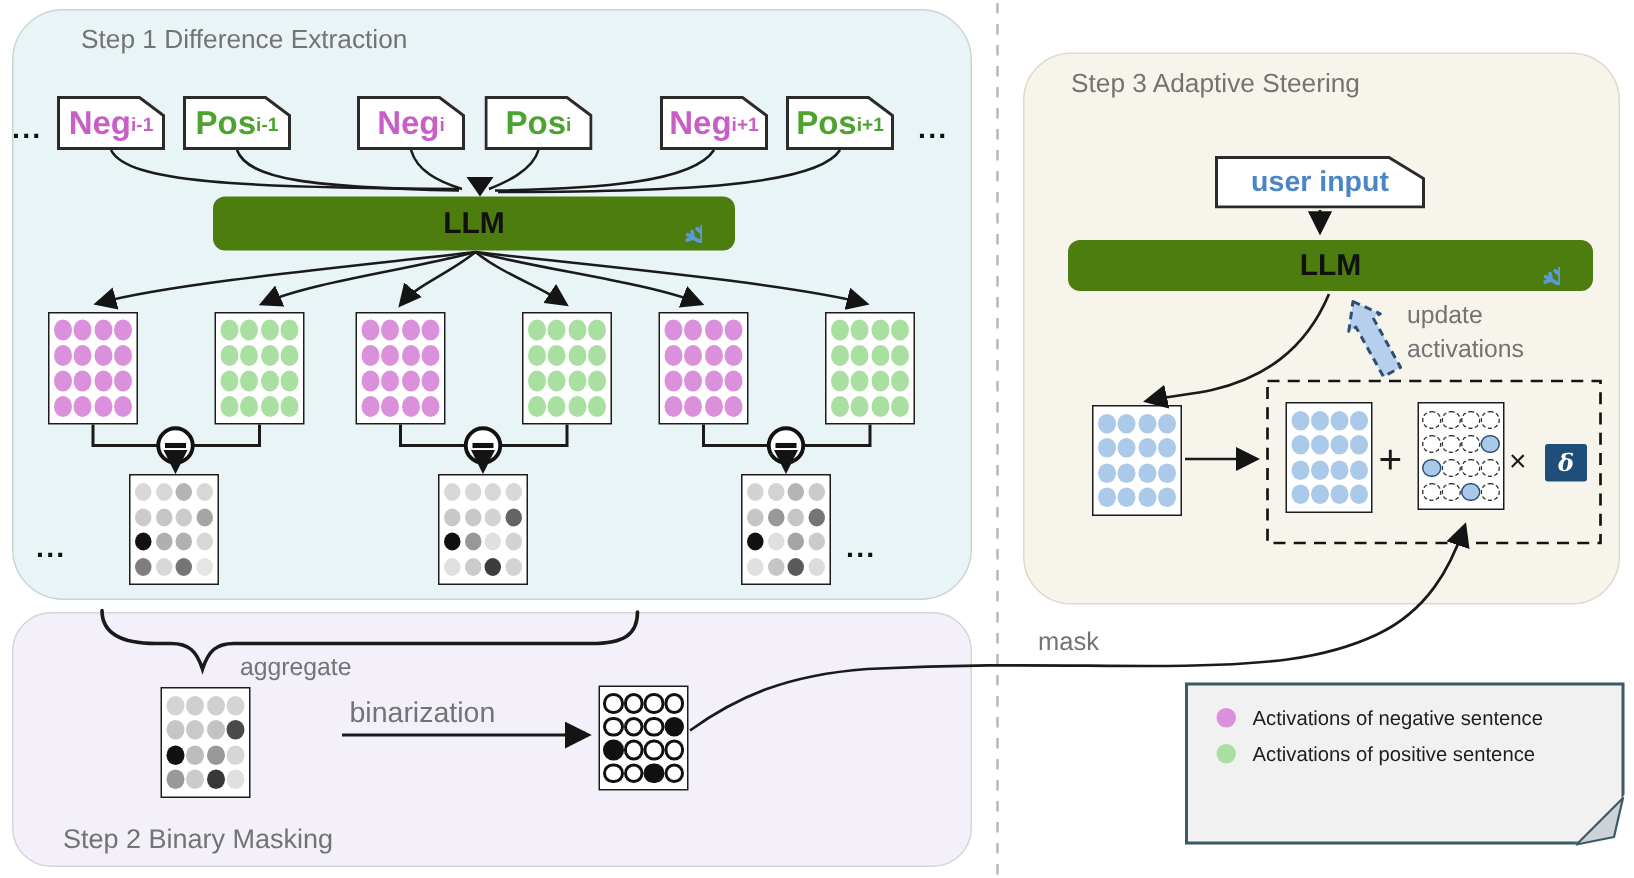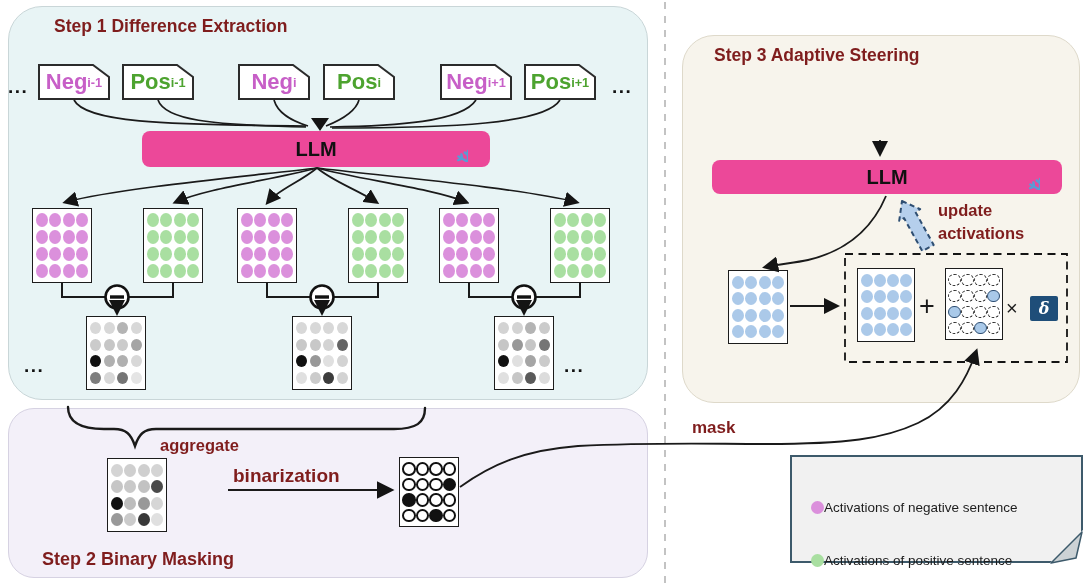--- a/index.html
+++ b/index.html
@@ -2,42 +2,42 @@
 <html><head>
 <meta charset="utf-8">
 <style>
   html,body{margin:0;padding:0;background:#ffffff;}
   body{width:1089px;height:585px;overflow:hidden;font-family:"Liberation Sans",sans-serif;}
   #canvas{position:relative;width:1089px;height:585px;background:#fff;}
   .box{position:absolute;box-sizing:border-box;}
   #box1{left:8px;top:6px;width:640px;height:394px;background:#e8f4f5;border:1.5px solid #c9d6d8;border-radius:34px;}
   #box2{left:8px;top:408px;width:640px;height:170px;background:#f3f0f9;border:1.5px solid #d6d2e2;border-radius:26px;}
   #box3{left:682px;top:35px;width:398px;height:368px;background:#f7f4ec;border:1.5px solid #ded9ca;border-radius:32px;}
-  .lbl{position:absolute;font-weight:700;color:#7f1d1d;white-space:nowrap;}
+  .lbl{position:absolute;font-weight:400;color:#737373;white-space:nowrap;}
   #t1{left:54px;top:16px;font-size:17.5px;}
   #t2{left:42px;top:549px;font-size:18px;}
   #t3{left:714px;top:45px;font-size:17.5px;}
   #lbl-agg{left:160px;top:436px;font-size:16.5px;}
   #lbl-bin{left:233px;top:465px;font-size:19px;}
   #lbl-mask{left:676px;top:418px;font-size:17px;margin-left:16px;}
   #lbl-upd1{left:938px;top:201px;font-size:16.5px;}
   #lbl-upd2{left:938px;top:224px;font-size:16.5px;}
   .dots3{position:absolute;font-weight:800;font-size:19px;letter-spacing:1.5px;color:#111;}
   #e1{left:8px;top:76px;}  #e2{left:612px;top:76px;}
   #e3{left:24px;top:355px;} #e4{left:564px;top:355px;}
   
   .doc{position:absolute;width:72px;height:36px;top:64px;}
   .doc svg{position:absolute;left:0;top:0;}
   .doc-label{position:absolute;left:0;top:0;width:100%;height:100%;display:flex;align-items:center;justify-content:center;font-weight:700;font-size:22px;}
   .doc-label sub{font-size:0.58em;font-weight:700;}
   .d1{left:38px}.d2{left:122px}.d3{left:238px}.d4{left:323px}.d5{left:440px}.d6{left:524px}
   #userdoc{position:absolute;left:810px;top:104px;width:140px;height:35px;}
   #userdoc .doc-label{font-size:19px;color:#4b86c4;}
   
-  .llmbar{position:absolute;background:#ec4899;border-radius:8px;display:flex;align-items:center;justify-content:center;}
+  .llmbar{position:absolute;background:#4d7c0f;border-radius:8px;display:flex;align-items:center;justify-content:center;}
   #llm1{left:142px;top:131px;width:348px;height:36px;}
   #llm3{left:712px;top:160px;width:350px;height:34px;}
   .llmtext{font-weight:700;font-size:20px;color:#111;}
   .snow-icon{position:absolute;right:22px;top:50%;transform:translateY(-50%);}
   
   .matrix{position:absolute;background:#fff;border:1.6px solid #1c1c1c;box-sizing:border-box;
           display:grid;grid-template-columns:repeat(4,1fr);grid-template-rows:repeat(4,1fr);
           place-items:center;padding:3px 2px;}
   .dot{border-radius:50%;display:block;box-sizing:border-box;}
   .m-act{width:60px;height:75px;top:208px;}
@@ -60,21 +60,21 @@
   .c-dash{background:transparent;border:1.7px dashed #333;}
   .c-blue{background:#a9c9e9;border:1.7px solid #2e4e72;}
   
   #plus{left:919px;top:291px;font-size:27px;font-weight:400;color:#1a1a1a;}
   #times{left:1006px;top:297px;font-size:20px;font-weight:400;color:#1a1a1a;}
   #delta-box{position:absolute;left:1030px;top:296px;width:28px;height:25px;background:#1f4e79;border-radius:2px;display:flex;align-items:center;justify-content:center;}
   #delta-box span{color:#fff;font-family:"DejaVu Serif",serif;font-style:italic;font-weight:700;font-size:16px;}
   
   #legend{left:790px;top:455px;width:293px;height:108px;background:#f1f1f1;border:2px solid #3d5a6b;}
   #legend-rows{padding:9px 0 0 15px;display:flex;flex-direction:column;}
-  .lg-row{display:flex;align-items:center;height:24px;margin-top:29px;}
+  .lg-row{display:flex;align-items:center;height:24px;gap:11px;}
   .lg-dot{width:13px;height:13px;border-radius:50%;flex:0 0 auto;margin-left:4px;}
   .lg-snow{flex:0 0 auto;width:21px;height:21px;}
   .lg-label{font-size:13.5px;font-weight:500;color:#1d1d1d;}
   #overlay{position:absolute;left:0;top:0;width:1089px;height:585px;pointer-events:none;}
 </style>
 </head>
 <body>
 
 <div id="canvas">
 
@@ -334,20 +334,26 @@
       <span class="dot c-open"></span>
       <span class="dot c-open"></span>
       <span class="dot c-open"></span>
       <span class="dot c-open"></span>
       <span class="dot c-open"></span>
       <span class="dot c-fill"></span>
       <span class="dot c-open"></span>
     </div>
   <div class="lbl" id="lbl-mask">mask</div>
 
+  <div id="userdoc" class="doc">
+    <svg viewBox="0 0 140 35" width="140" height="35">
+        <path d="M1 1 H116 L139 15 V34 H1 Z" fill="#ffffff" stroke="#2b2b2b" stroke-width="2"></path>
+      </svg>
+    <span class="doc-label">user input</span>
+  </div>
 
   <div class="llmbar" id="llm3">
     <span class="llmtext">LLM</span>
     <svg class="snow-icon" viewBox="-10 -10 20 20" width="26" height="26">
         <use href="#snow"></use>
       </svg>
   </div>
 
   <div class="lbl" id="lbl-upd1">update</div>
   <div class="lbl" id="lbl-upd2">activations</div>

